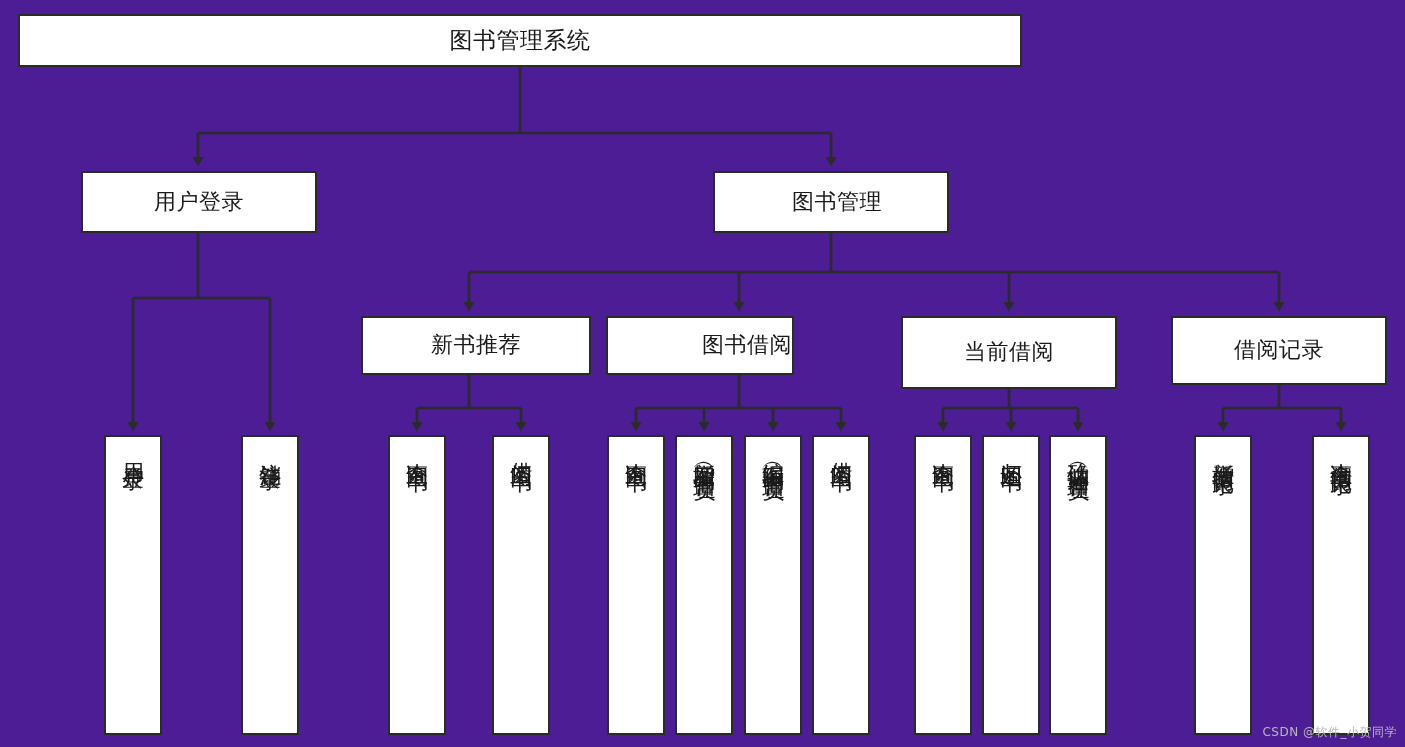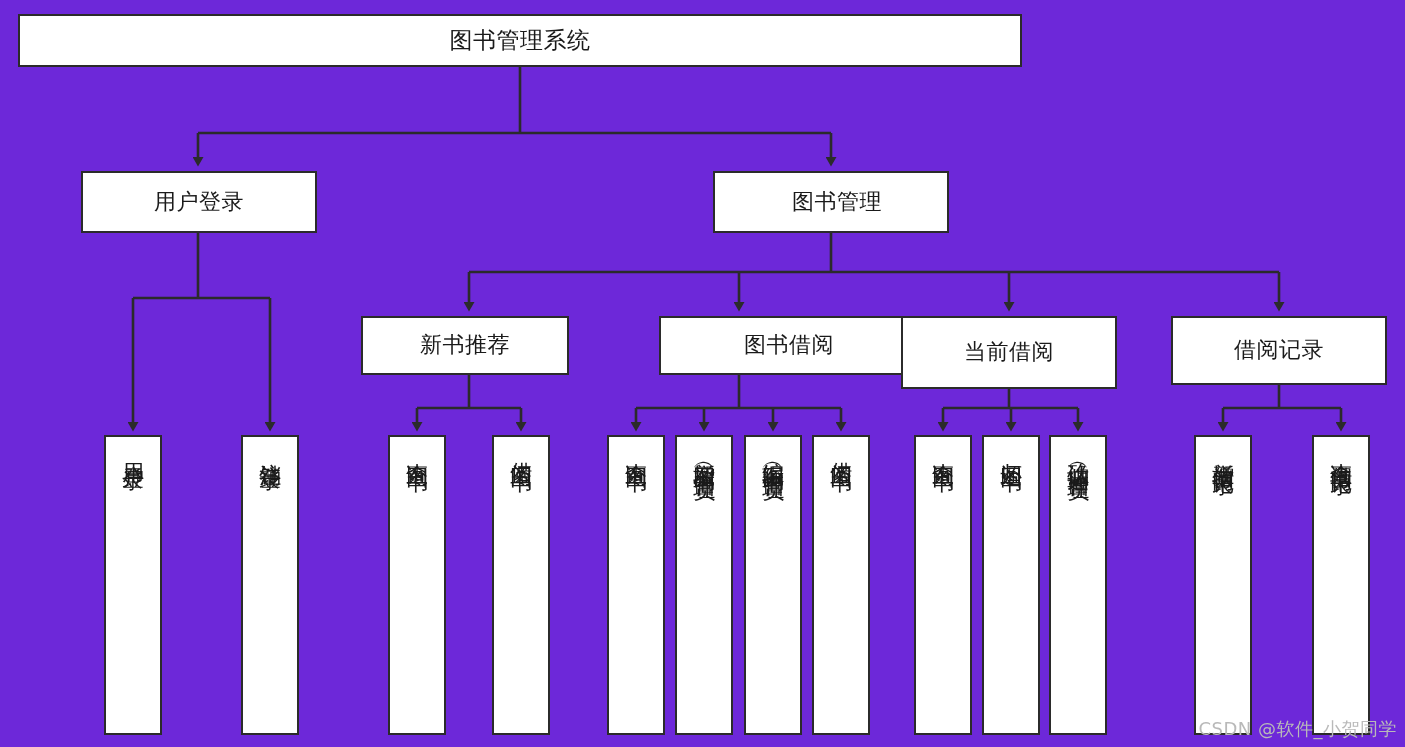--- a/index.html
+++ b/index.html
@@ -10,21 +10,21 @@
   body {
     width: 1405px;
     height: 747px;
     font-family: "DejaVu Sans", "Liberation Sans", sans-serif;
     overflow: hidden;
   }
   #diagram-root {
     position: relative;
     width: 1405px;
     height: 747px;
-    background: #6d28d9;
+    background: #4c1d95;
   }
   svg#edges {
     position: absolute;
     left: 0;
     top: 0;
     width: 1405px;
     height: 747px;
     pointer-events: none;
   }
   .node {
@@ -59,21 +59,21 @@
     writing-mode: vertical-rl;
     text-orientation: upright;
     font-size: 22px;
     letter-spacing: 2.5px;
     white-space: nowrap;
   }
   #watermark {
     position: absolute;
     right: 8px;
     bottom: 6px;
-    font-size: 18px;
+    font-size: 12px;
     color: #b9b9b9;
     letter-spacing: 0.5px;
     font-family: "DejaVu Sans", "Liberation Sans", sans-serif;
     user-select: none;
   }
 </style>
 </head>
 <body>
 
 <div id="diagram-root">
@@ -132,24 +132,24 @@
     <span class="label">图书管理系统</span>
   </div>
 
   <div class="node horizontal" style="left:81px; top:171px; width:236px; height:62px;">
     <span class="label">用户登录</span>
   </div>
   <div class="node horizontal" style="left:713px; top:171px; width:236px; height:62px;padding-left:12px;">
     <span class="label">图书管理</span>
   </div>
 
-  <div class="node horizontal" style="left:361px; top:316px; width:208px; height:59px;">
+  <div class="node horizontal" style="left:361px; top:316px; width:230px; height:59px;">
     <span class="label">新书推荐</span>
   </div>
-  <div class="node horizontal" style="left:659px; top:316px; width:260px; height:59px;">
+  <div class="node horizontal" style="left:606px; top:316px; width:188px; height:59px;justify-content:flex-end;">
     <span class="label">图书借阅</span>
   </div>
   <div class="node horizontal" style="left:901px; top:316px; width:216px; height:73px;">
     <span class="label">当前借阅</span>
   </div>
   <div class="node horizontal" style="left:1171px; top:316px; width:216px; height:69px;">
     <span class="label">借阅记录</span>
   </div>
 
   <div class="node vertical" style="left:104px; top:435px; width:58px; height:300px;">

